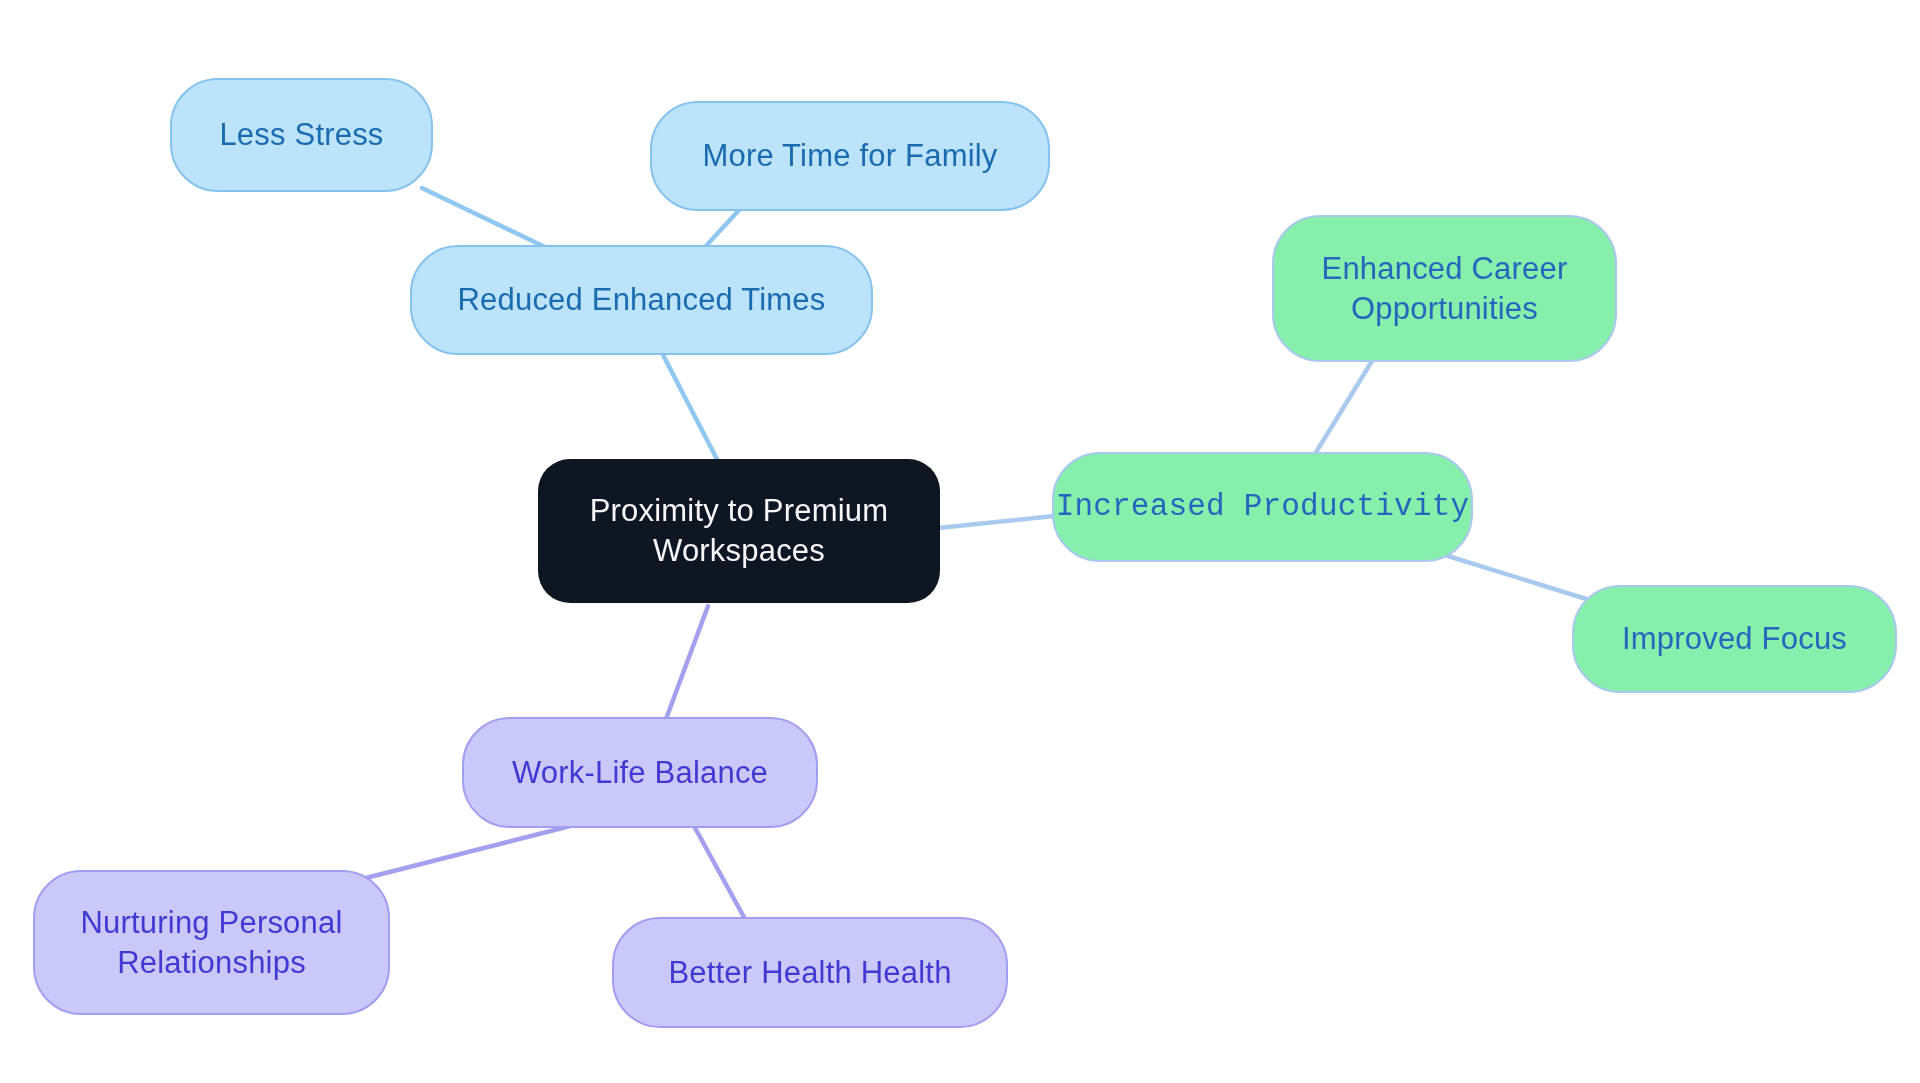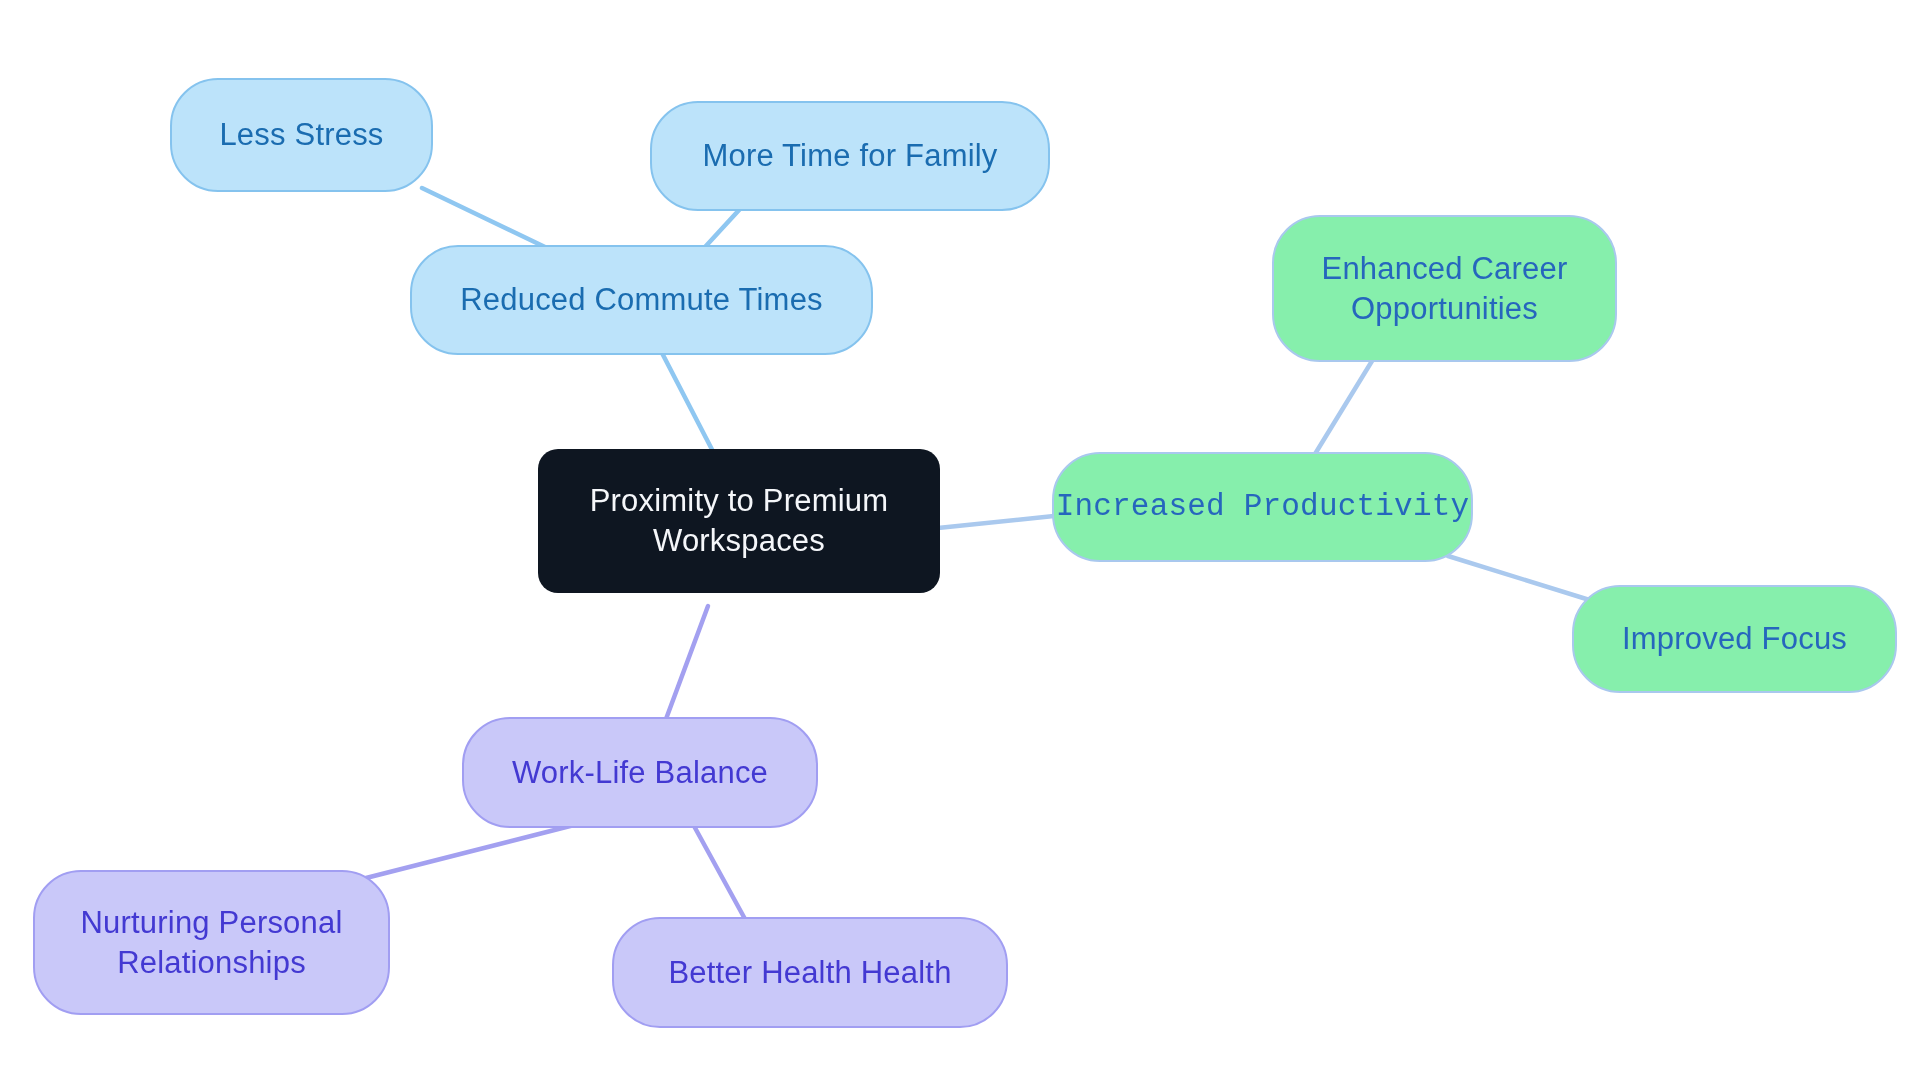--- a/index.html
+++ b/index.html
@@ -22,24 +22,24 @@
     align-items: center;
     justify-content: center;
     text-align: center;
     box-sizing: border-box;
     font-size: 31px;
     line-height: 1.28;
     letter-spacing: 0.2px;
     cursor: default;
   }
   .node-center {
-    left: 538px; top: 449px; width: 402px; height: 144px;
+    left: 538px; top: 459px; width: 402px; height: 144px;
     background: #0e1621;
     color: #f5f7fa;
-    border-radius: 20px;
+    border-radius: 32px;
     padding: 16px 34px;
   }
   .branch1 {
     background: #bce3fa;
     border: 2.5px solid #85c3ee;
     color: #1a6cb0;
   }
   .branch2 {
     background: #86efac;
     border: 2.5px solid #a9c8ee;
@@ -78,21 +78,21 @@
     <line x1="708" y1="606" x2="666" y2="719" stroke="#a3a0f0" stroke-width="4.5" stroke-linecap="round"></line>
     <line x1="582" y1="823" x2="366" y2="878" stroke="#a3a0f0" stroke-width="4.5" stroke-linecap="round"></line>
     <line x1="694" y1="826" x2="745" y2="919" stroke="#a3a0f0" stroke-width="4.5" stroke-linecap="round"></line>
   </svg>
 
   <div class="node node-center">
     <span>Proximity to Premium Workspaces</span>
   </div>
 
   <div class="node branch1 node-reduced">
-    <span>Reduced Commute Times</span>
+    <span>Reduced Enhanced Times</span>
   </div>
   <div class="node branch1 node-less">
     <span>Less Stress</span>
   </div>
   <div class="node branch1 node-moretime">
     <span>More Time for Family</span>
   </div>
 
   <div class="node branch2 node-increased">
     <span>Increased Productivity</span>

